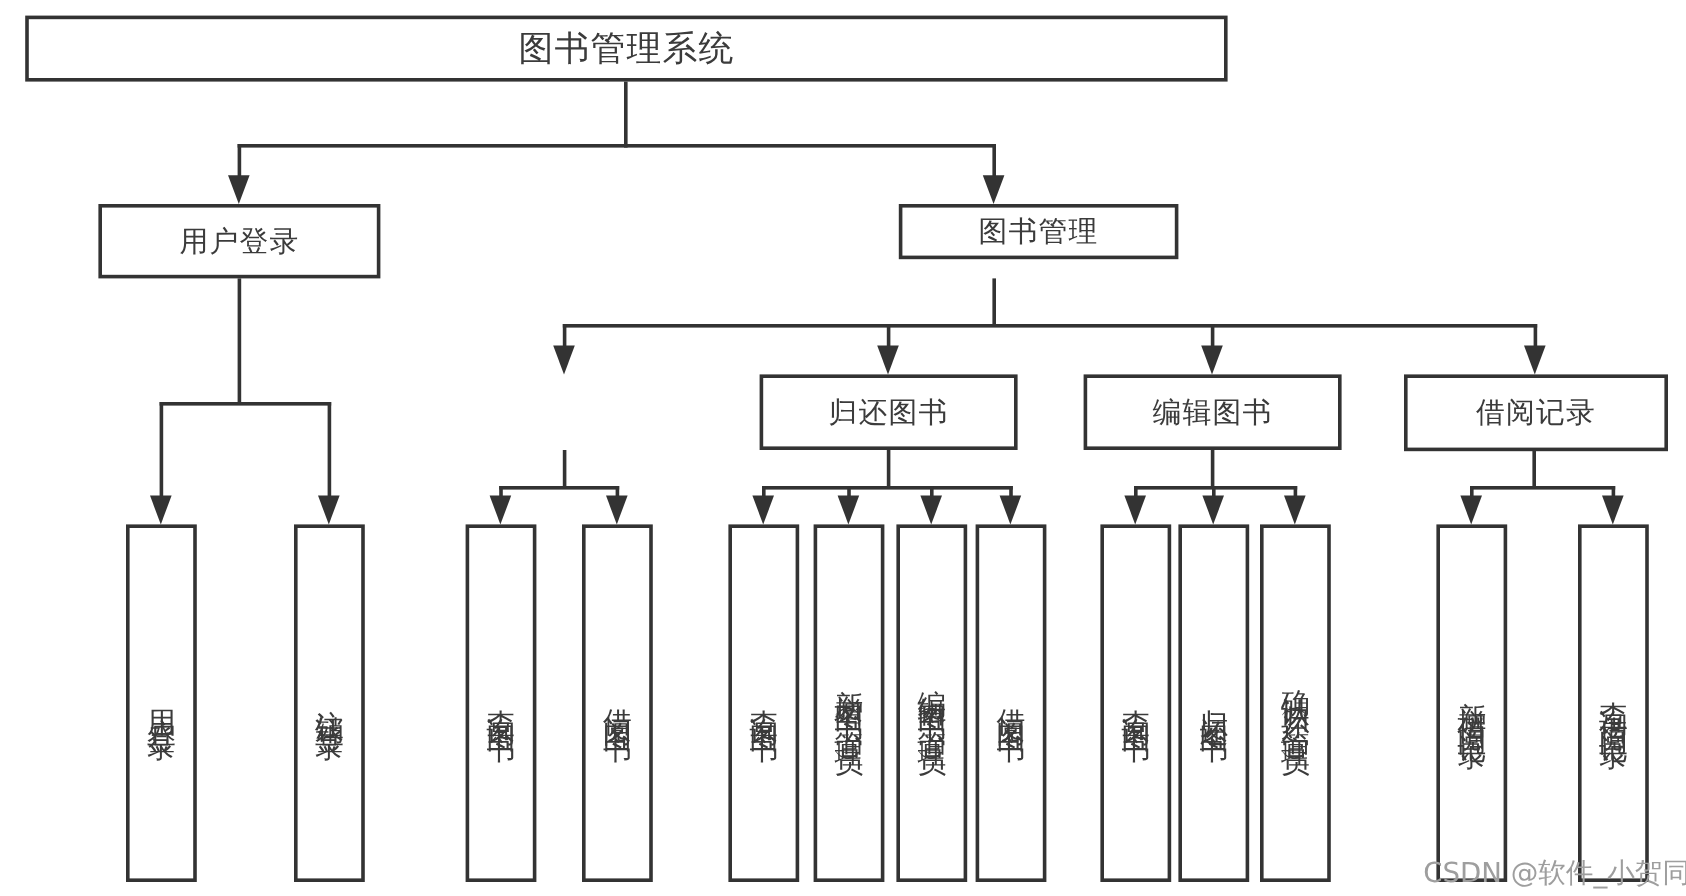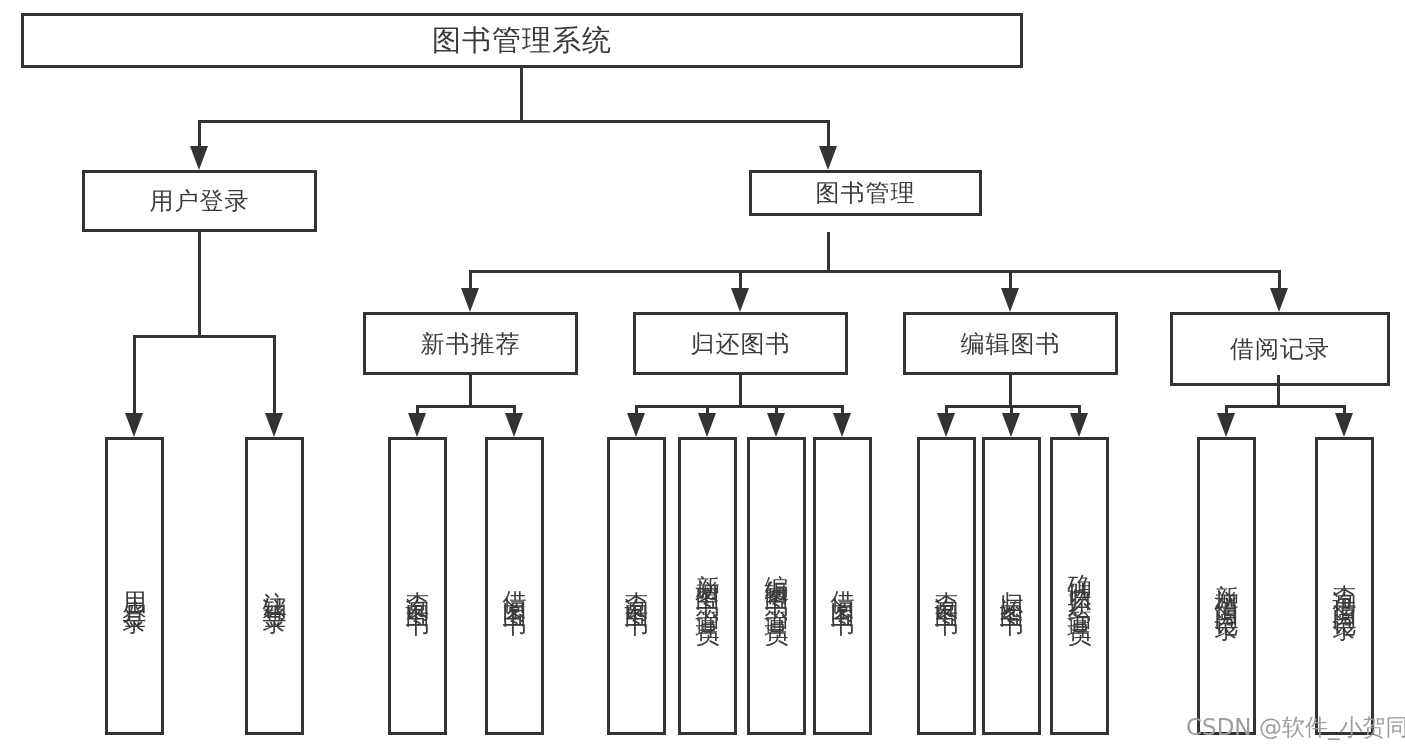--- a/index.html
+++ b/index.html
@@ -71,27 +71,26 @@
 <body>
 
 <div class="canvas">
 
   <div class="hnode root" style="left:21px; top:13px; width:1002px; height:55px;">图书管理系统</div>
 
   <div class="hnode" style="left:82px; top:170px; width:235px; height:62px;">用户登录</div>
 
   <div class="hnode" style="left:712px; top:170px; width:233px; height:46px;margin-left:37px;">图书管理</div>
 
-  <div class="hnode" style="left:363px; top:312px; width:215px; height:63px;">新书推荐</div>
 
   <div class="hnode" style="left:633px; top:312px; width:215px; height:63px;">归还图书</div>
 
   <div class="hnode" style="left:903px; top:312px; width:215px; height:63px;">编辑图书</div>
 
-  <div class="hnode" style="left:1170px; top:312px; width:220px; height:74px;">借阅记录</div>
+  <div class="hnode" style="left:1170px; top:312px; width:220px; height:64px;">借阅记录</div>
 
   <div class="leaf" style="left:105px;">
     <span>用户登录</span>
   </div>
   <div class="leaf" style="left:245px;">
     <span>注销登录</span>
   </div>
 
   <div class="leaf" style="left:388px;">
     <span>查询图书</span>

